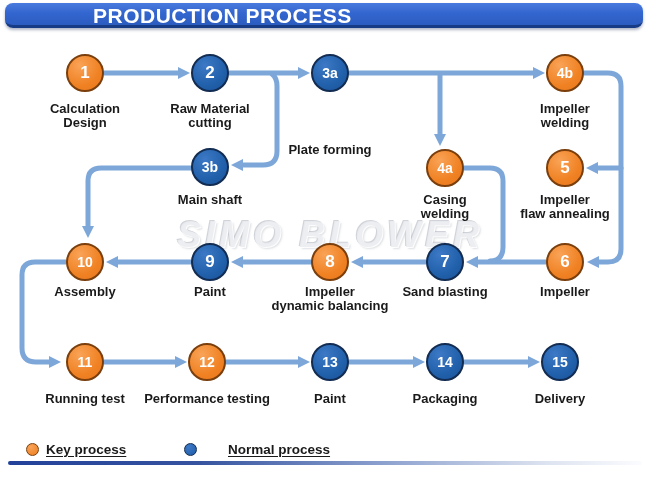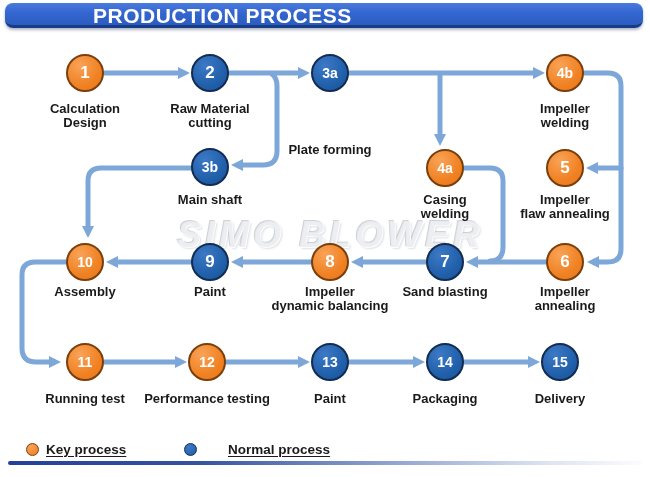--- a/index.html
+++ b/index.html
@@ -171,21 +171,20 @@
       <span class="num">7</span>
     </div>
     <div class="node-label" style="left: 370px; top: 285px;">
       <div>Sand blasting</div>
     </div>
     <div class="node key" style="left: 546px; top: 243px;">
       <span class="num">6</span>
     </div>
     <div class="node-label" style="left: 490px; top: 285px;">
       <div>Impeller</div>
-      <div>annealing</div>
     </div>
     <div class="node key" style="left: 66px; top: 343px;">
       <span class="num sm">11</span>
     </div>
     <div class="node-label" style="left: 10px; top: 392px;">
       <div>Running test</div>
     </div>
     <div class="node key" style="left: 188px; top: 343px;">
       <span class="num sm">12</span>
     </div>

